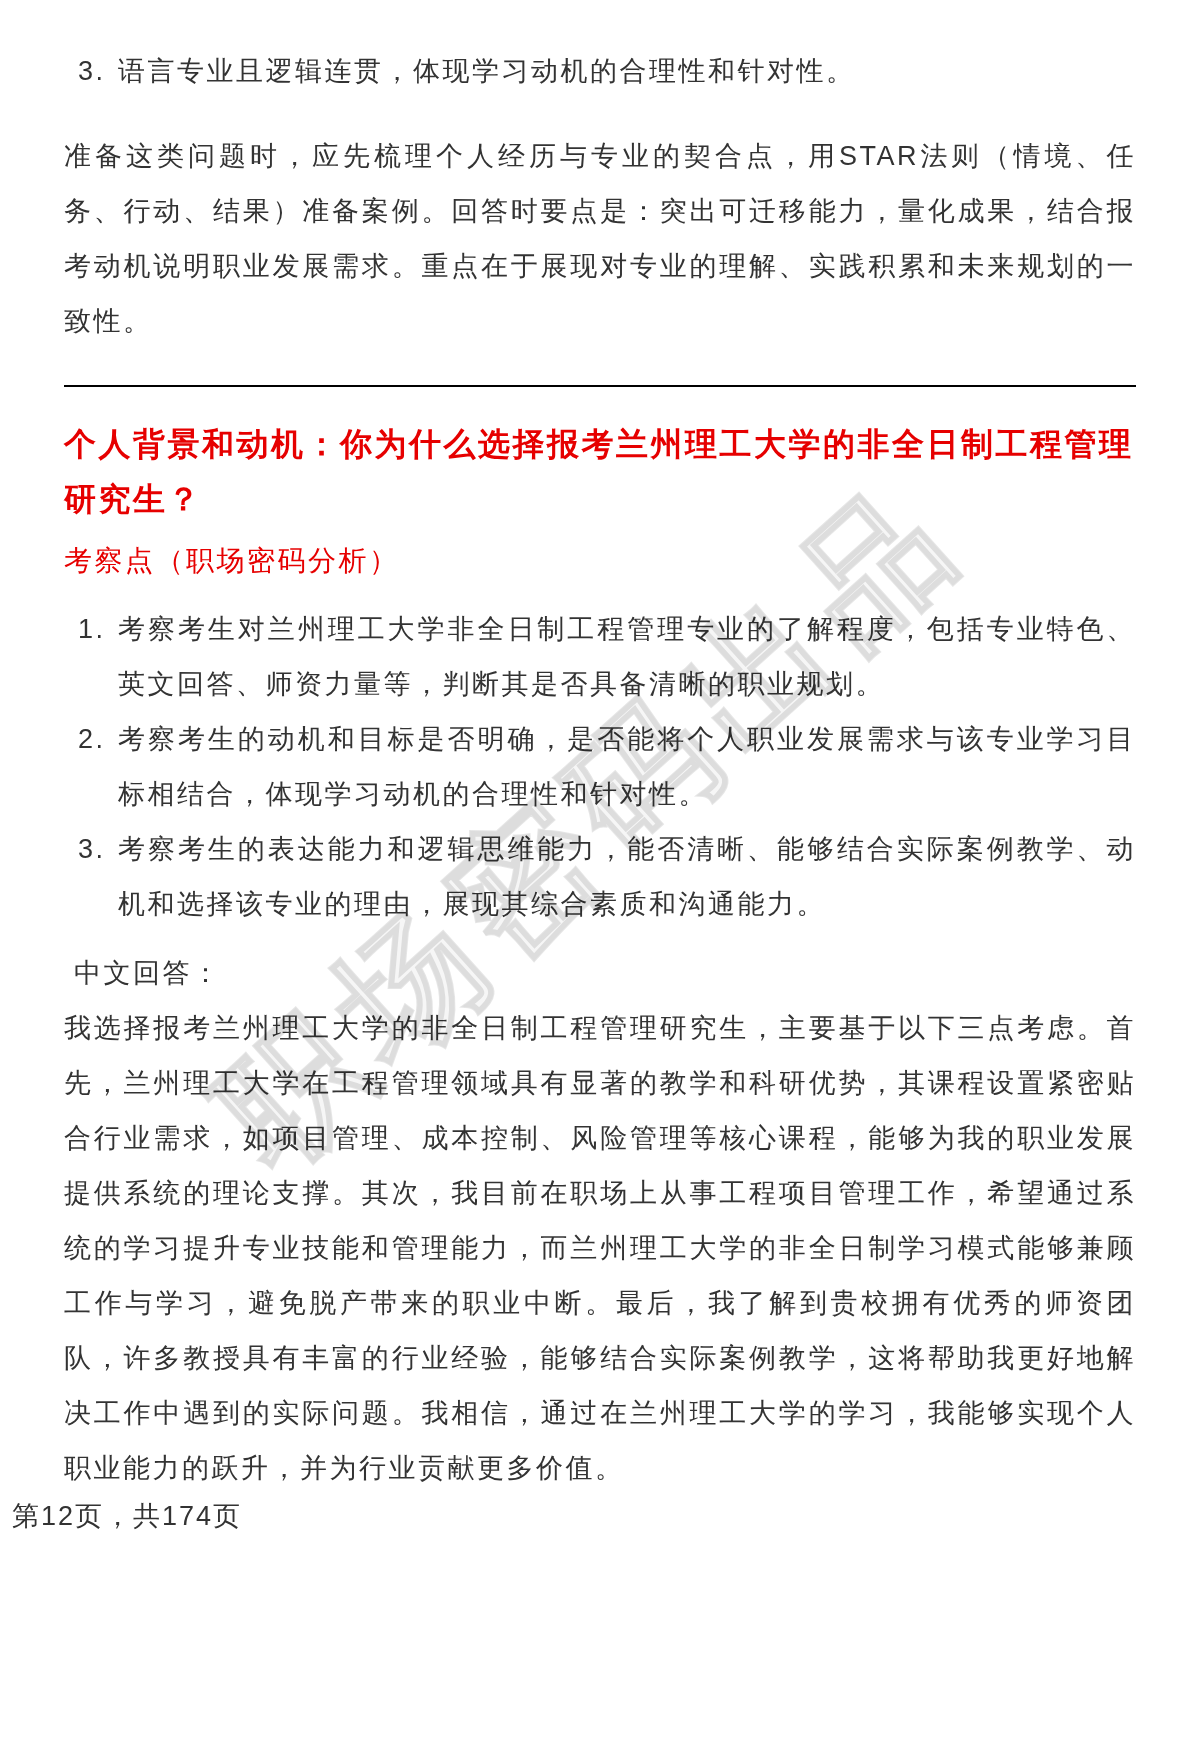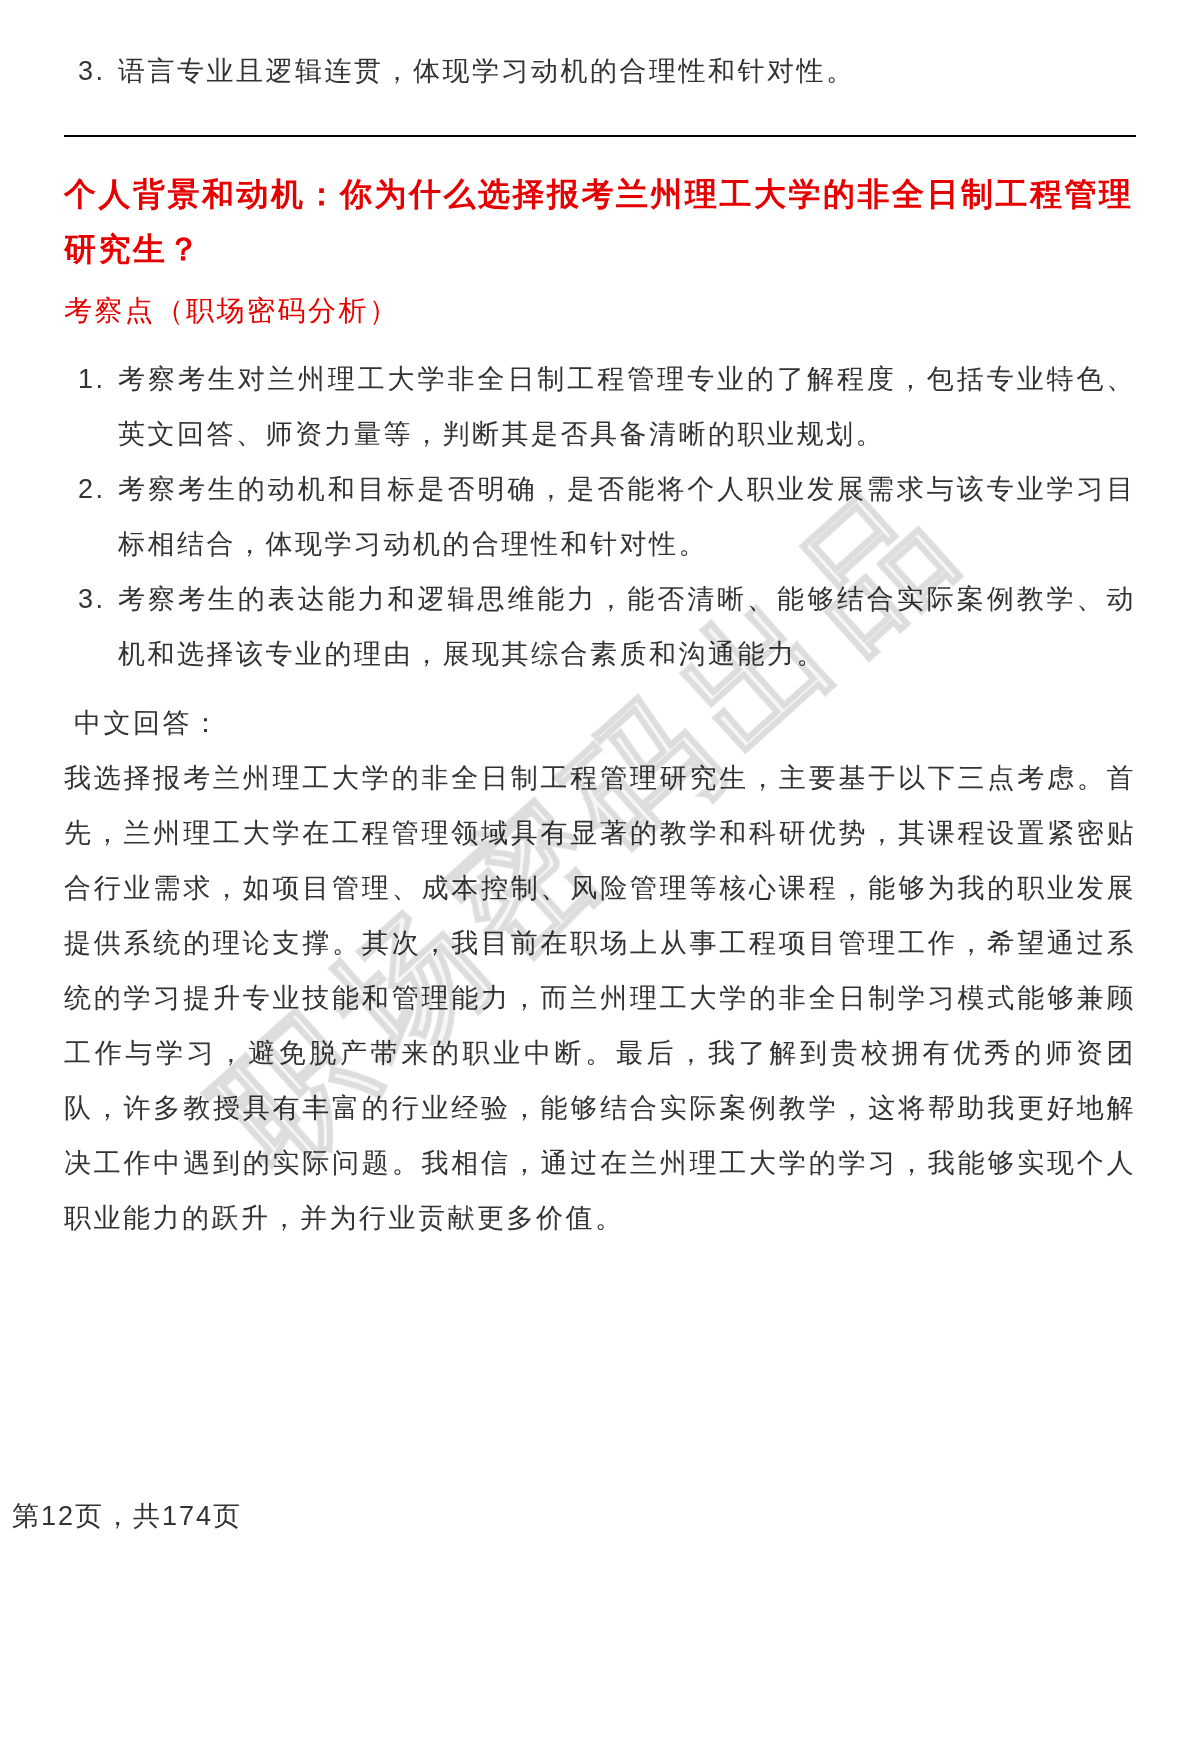--- a/index.html
+++ b/index.html
@@ -108,20 +108,21 @@
 
 <div class="watermark">职场密码出品</div>
 
 <div class="page">
 
   <div class="list-item">
     <span class="num">3.</span>
     <span class="txt">语言专业且逻辑连贯，体现学习动机的合理性和针对性。</span>
   </div>
 
+  <p class="para">准备这类问题时，应先梳理个人经历与专业的契合点，用STAR法则（情境、任务、行动、结果）准备案例。回答时要点是：突出可迁移能力，量化成果，结合报考动机说明职业发展需求。重点在于展现对专业的理解、实践积累和未来规划的一致性。</p>
 
   <hr class="divider">
 
   <h2 class="red-heading">个人背景和动机：你为什么选择报考兰州理工大学的非全日制工程管理研究生？</h2>
 
   <h3 class="red-subheading">考察点（职场密码分析）</h3>
 
   <div class="plist">
     <div class="list-item">
       <span class="num">1.</span>

